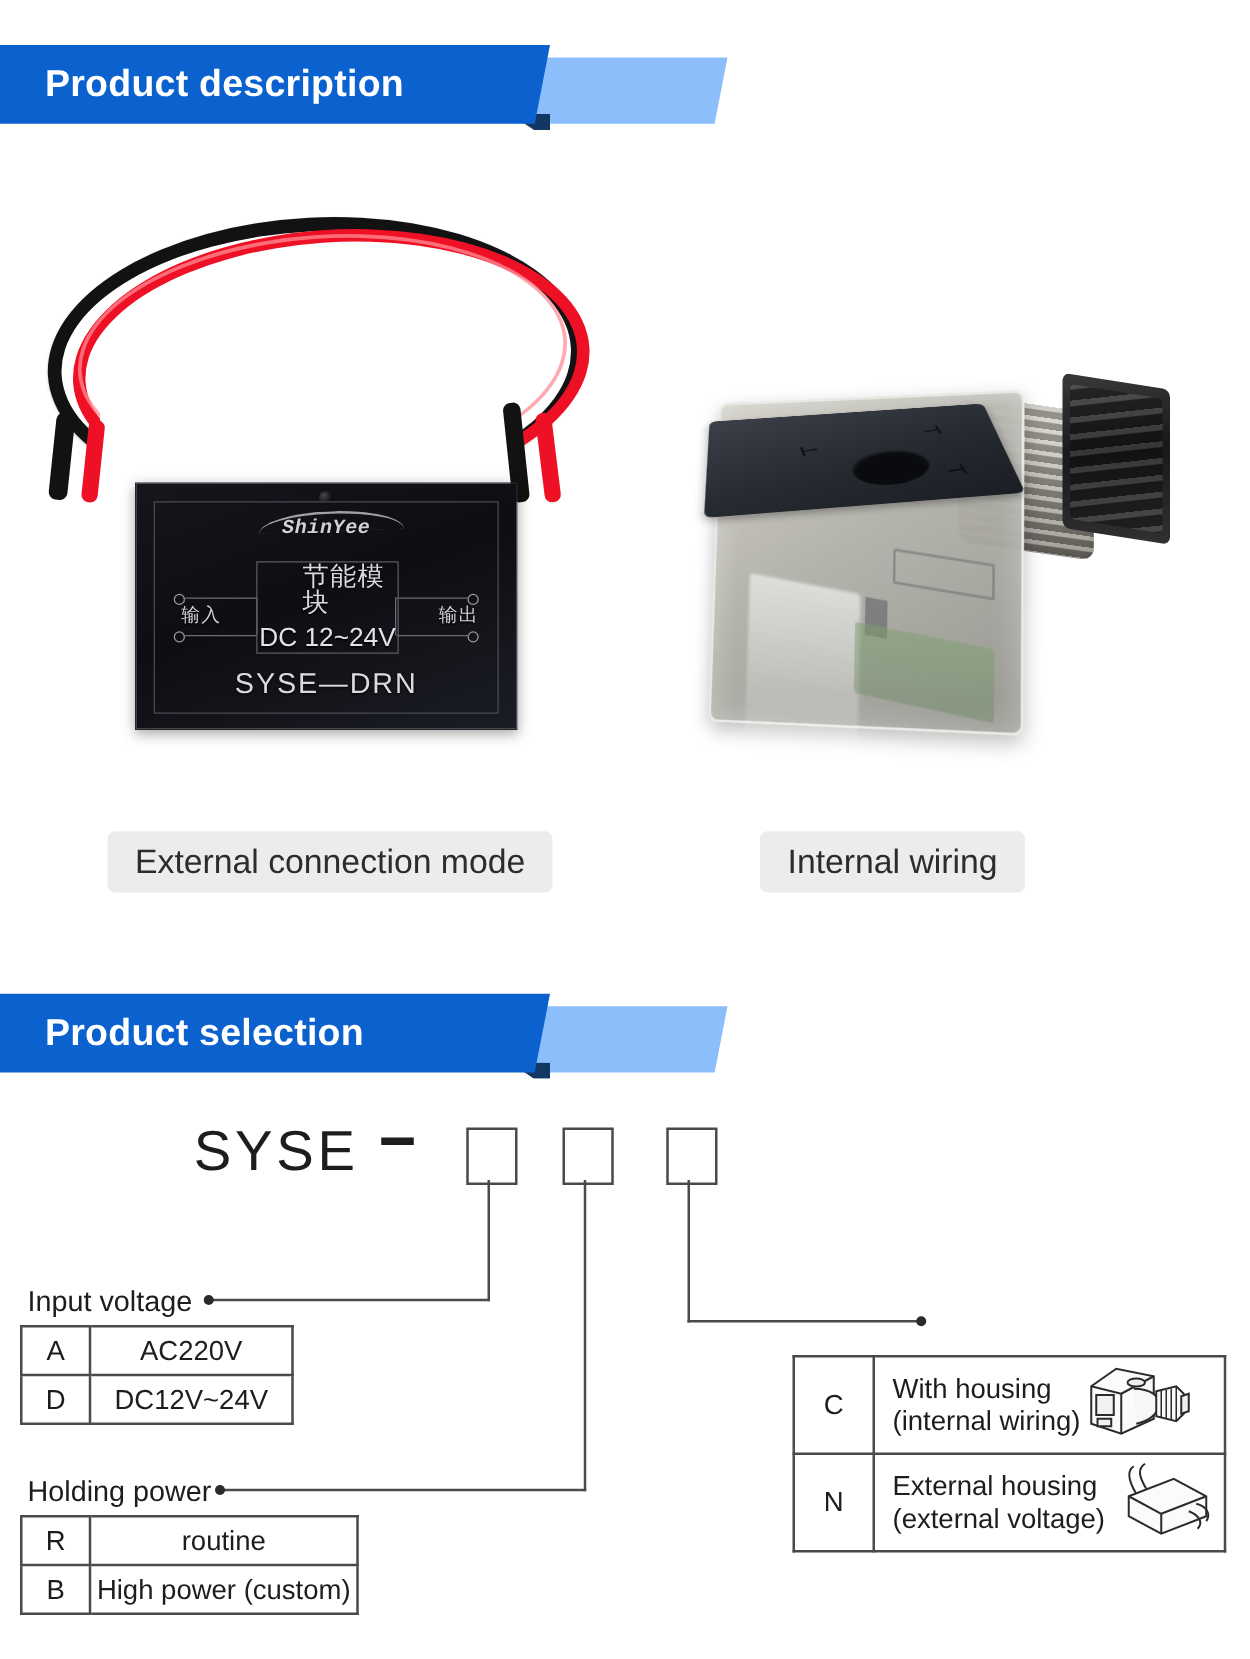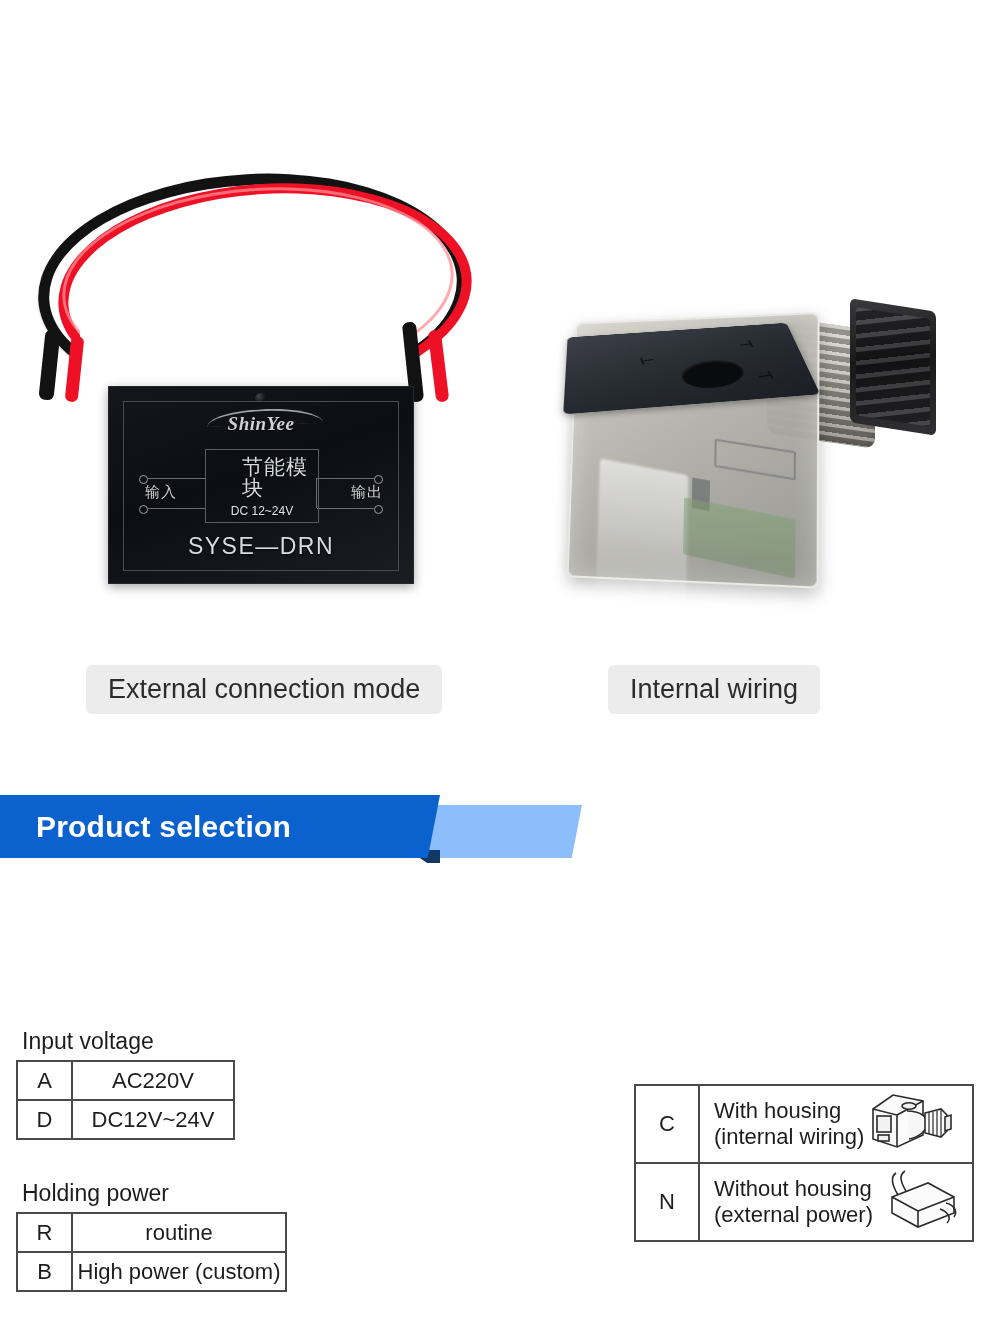--- a/index.html
+++ b/index.html
@@ -153,24 +153,24 @@
     width: 11px; height: 11px;
     margin-left: -6px;
     border-radius: 50%;
     background: radial-gradient(circle at 35% 30%, #45464d, #0b0c10 70%);
   }
   .brand {
     position: absolute;
     left: 50%; top: 26px;
     transform: translateX(-50%);
     color: #cfd1d6;
-    font-family: Liberation Serif, serif;
+    font-family: Liberation Mono, monospace;
     font-style: italic;
     font-weight: bold;
-    font-size: 19px;
+    font-size: 16px;
     letter-spacing: .5px;
     white-space: nowrap;
     text-shadow: 0 1px 1px rgba(0,0,0,.9);
   }
   .brand-swoosh {
     position: absolute;
     left: 50%; top: 22px;
     width: 116px; height: 14px;
     margin-left: -54px;
     border-top: 2px solid #b9bbc1;
@@ -193,21 +193,21 @@
   .center-box .cn {
     color: #d6d8dd;
     font-size: 21px;
     letter-spacing: 1px;
     line-height: 1;
     text-shadow: 0 1px 1px rgba(0,0,0,.9);
     margin-left: 36px;
   }
   .center-box .volts {
     color: #e0e2e7;
-    font-size: 12px;
+    font-size: 21px;
     line-height: 1;
     margin-top: 5px;
     text-shadow: 0 1px 1px rgba(0,0,0,.9);
   }
   .io-label {
     position: absolute;
     color: #cfd1d6;
     font-size: 15px;
     letter-spacing: 1px;
     text-shadow: 0 1px 1px rgba(0,0,0,.9);
@@ -466,20 +466,26 @@
     line-height: 1.18;
     white-space: nowrap;
   }
   .install-art { flex: 0 0 auto; }
 </style>
 </head>
 <body>
 
 <div id="page">
 
+  <div class="banner" id="banner-desc">
+    <div class="lightbar"></div>
+    <div class="shadow"></div>
+    <div class="darkbar"></div>
+    <div class="btitle">Product description</div>
+  </div>
 
   <div class="photo-stage" id="photo-left">
     <div class="wire wire-black-outer"></div>
     <div class="wire wire-red-outer"></div>
     <div class="wire wire-red-hi"></div>
     <div class="wire-mask"></div>
 
     <div class="wire-tail tail-black-a"></div>
     <div class="wire-tail tail-red-a"></div>
     <div class="wire-tail tail-black-b"></div>
@@ -540,20 +546,40 @@
   <div class="caption" id="cap-left">External connection mode</div>
   <div class="caption" id="cap-right">Internal wiring</div>
 
   <div class="banner" id="banner-sel">
     <div class="lightbar"></div>
     <div class="shadow"></div>
     <div class="darkbar"></div>
     <div class="btitle">Product selection</div>
   </div>
 
+  <div id="selection">
+    <div class="code-text">SYSE</div>
+    <div class="code-dash"></div>
+
+    <div class="code-box" id="code-box-1"></div>
+    <div class="code-box" id="code-box-2"></div>
+    <div class="code-box" id="code-box-3"></div>
+
+    <div class="ln-v" style="left:390px; top:64px;  height:97px;"></div>
+    <div class="ln-h" style="left:168px; top:159px; width:224px;"></div>
+    <div class="dot" style="left:163px; top:156px;"></div>
+
+    <div class="ln-v" style="left:467px; top:64px;  height:249px;"></div>
+    <div class="ln-h" style="left:177px; top:311px; width:292px;"></div>
+    <div class="dot" style="left:172px; top:308px;"></div>
+
+    <div class="ln-v" style="left:550px; top:64px;  height:114px;"></div>
+    <div class="ln-h" style="left:550px; top:176px; width:187px;"></div>
+    <div class="dot" style="left:733px; top:173px;"></div>
+  </div>
 
   <div class="lead-label" id="lbl-input">Input voltage</div>
   <div class="lead-label" id="lbl-holding">Holding power</div>
 
   <table class="sel-table" id="tbl-input">
     <tbody>
         <tr>
       <td class="code-col">A</td>
       <td class="val-col">AC220V</td>
     </tr>
@@ -602,22 +628,22 @@
             </svg>
           </div>
         </div>
       </td>
     </tr>
     <tr>
       <td class="code-col">N</td>
       <td class="val-col">
         <div class="install-cell">
           <div class="install-text">
-            <div>Without housing</div>
-            <div>(external power)</div>
+            <div>External housing</div>
+            <div>(external voltage)</div>
           </div>
           <div class="install-art">
             <svg width="86" height="64" viewBox="0 0 86 64" fill="none" stroke="#2b2b2b" stroke-width="1.6">
               <path d="M16 30 L52 16 L78 30 L78 46 L42 60 L16 46 Z" fill="#fbfbfb"></path>
               <path d="M16 30 L42 44 L42 60" fill="none"></path>
               <path d="M42 44 L78 30" fill="none"></path>
               <path d="M22 28 C16 18 14 10 20 6" stroke-width="1.6" fill="none"></path>
               <path d="M30 24 C24 14 23 8 29 4" stroke-width="1.6" fill="none"></path>
               <path d="M70 36 C78 38 82 44 78 50" stroke-width="1.6" fill="none"></path>
               <path d="M64 42 C72 45 76 51 71 56" stroke-width="1.6" fill="none"></path>

